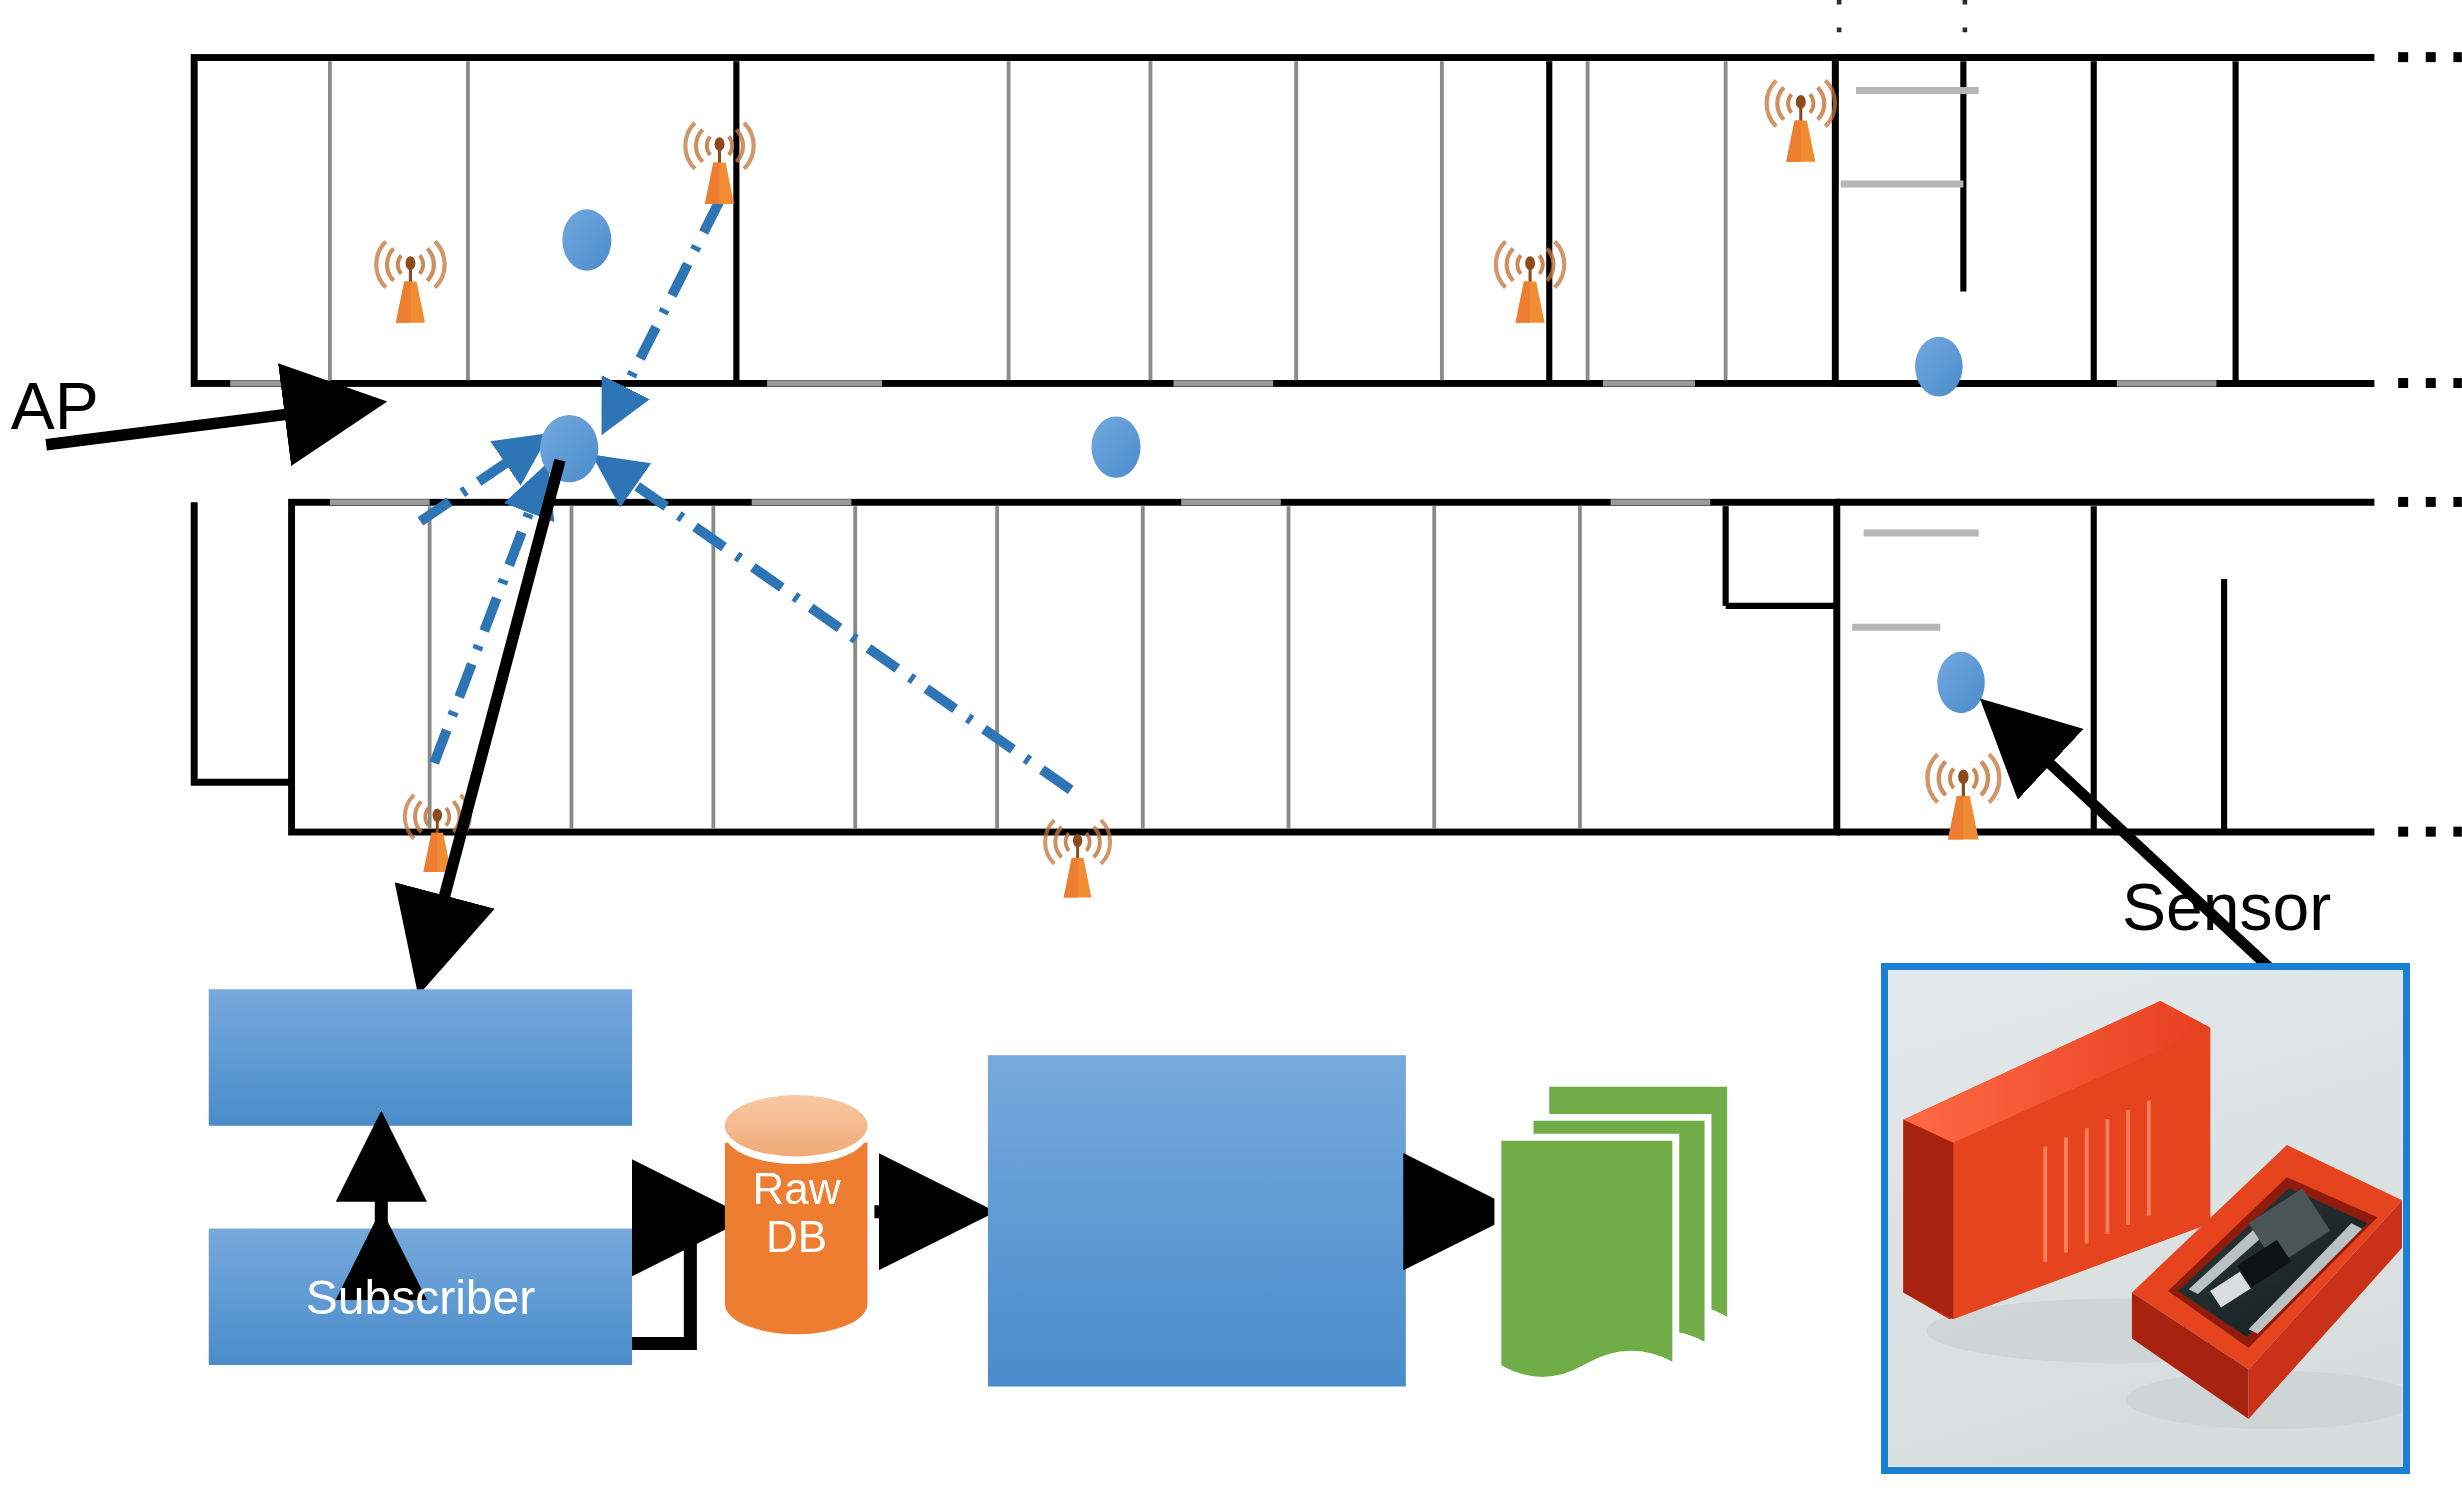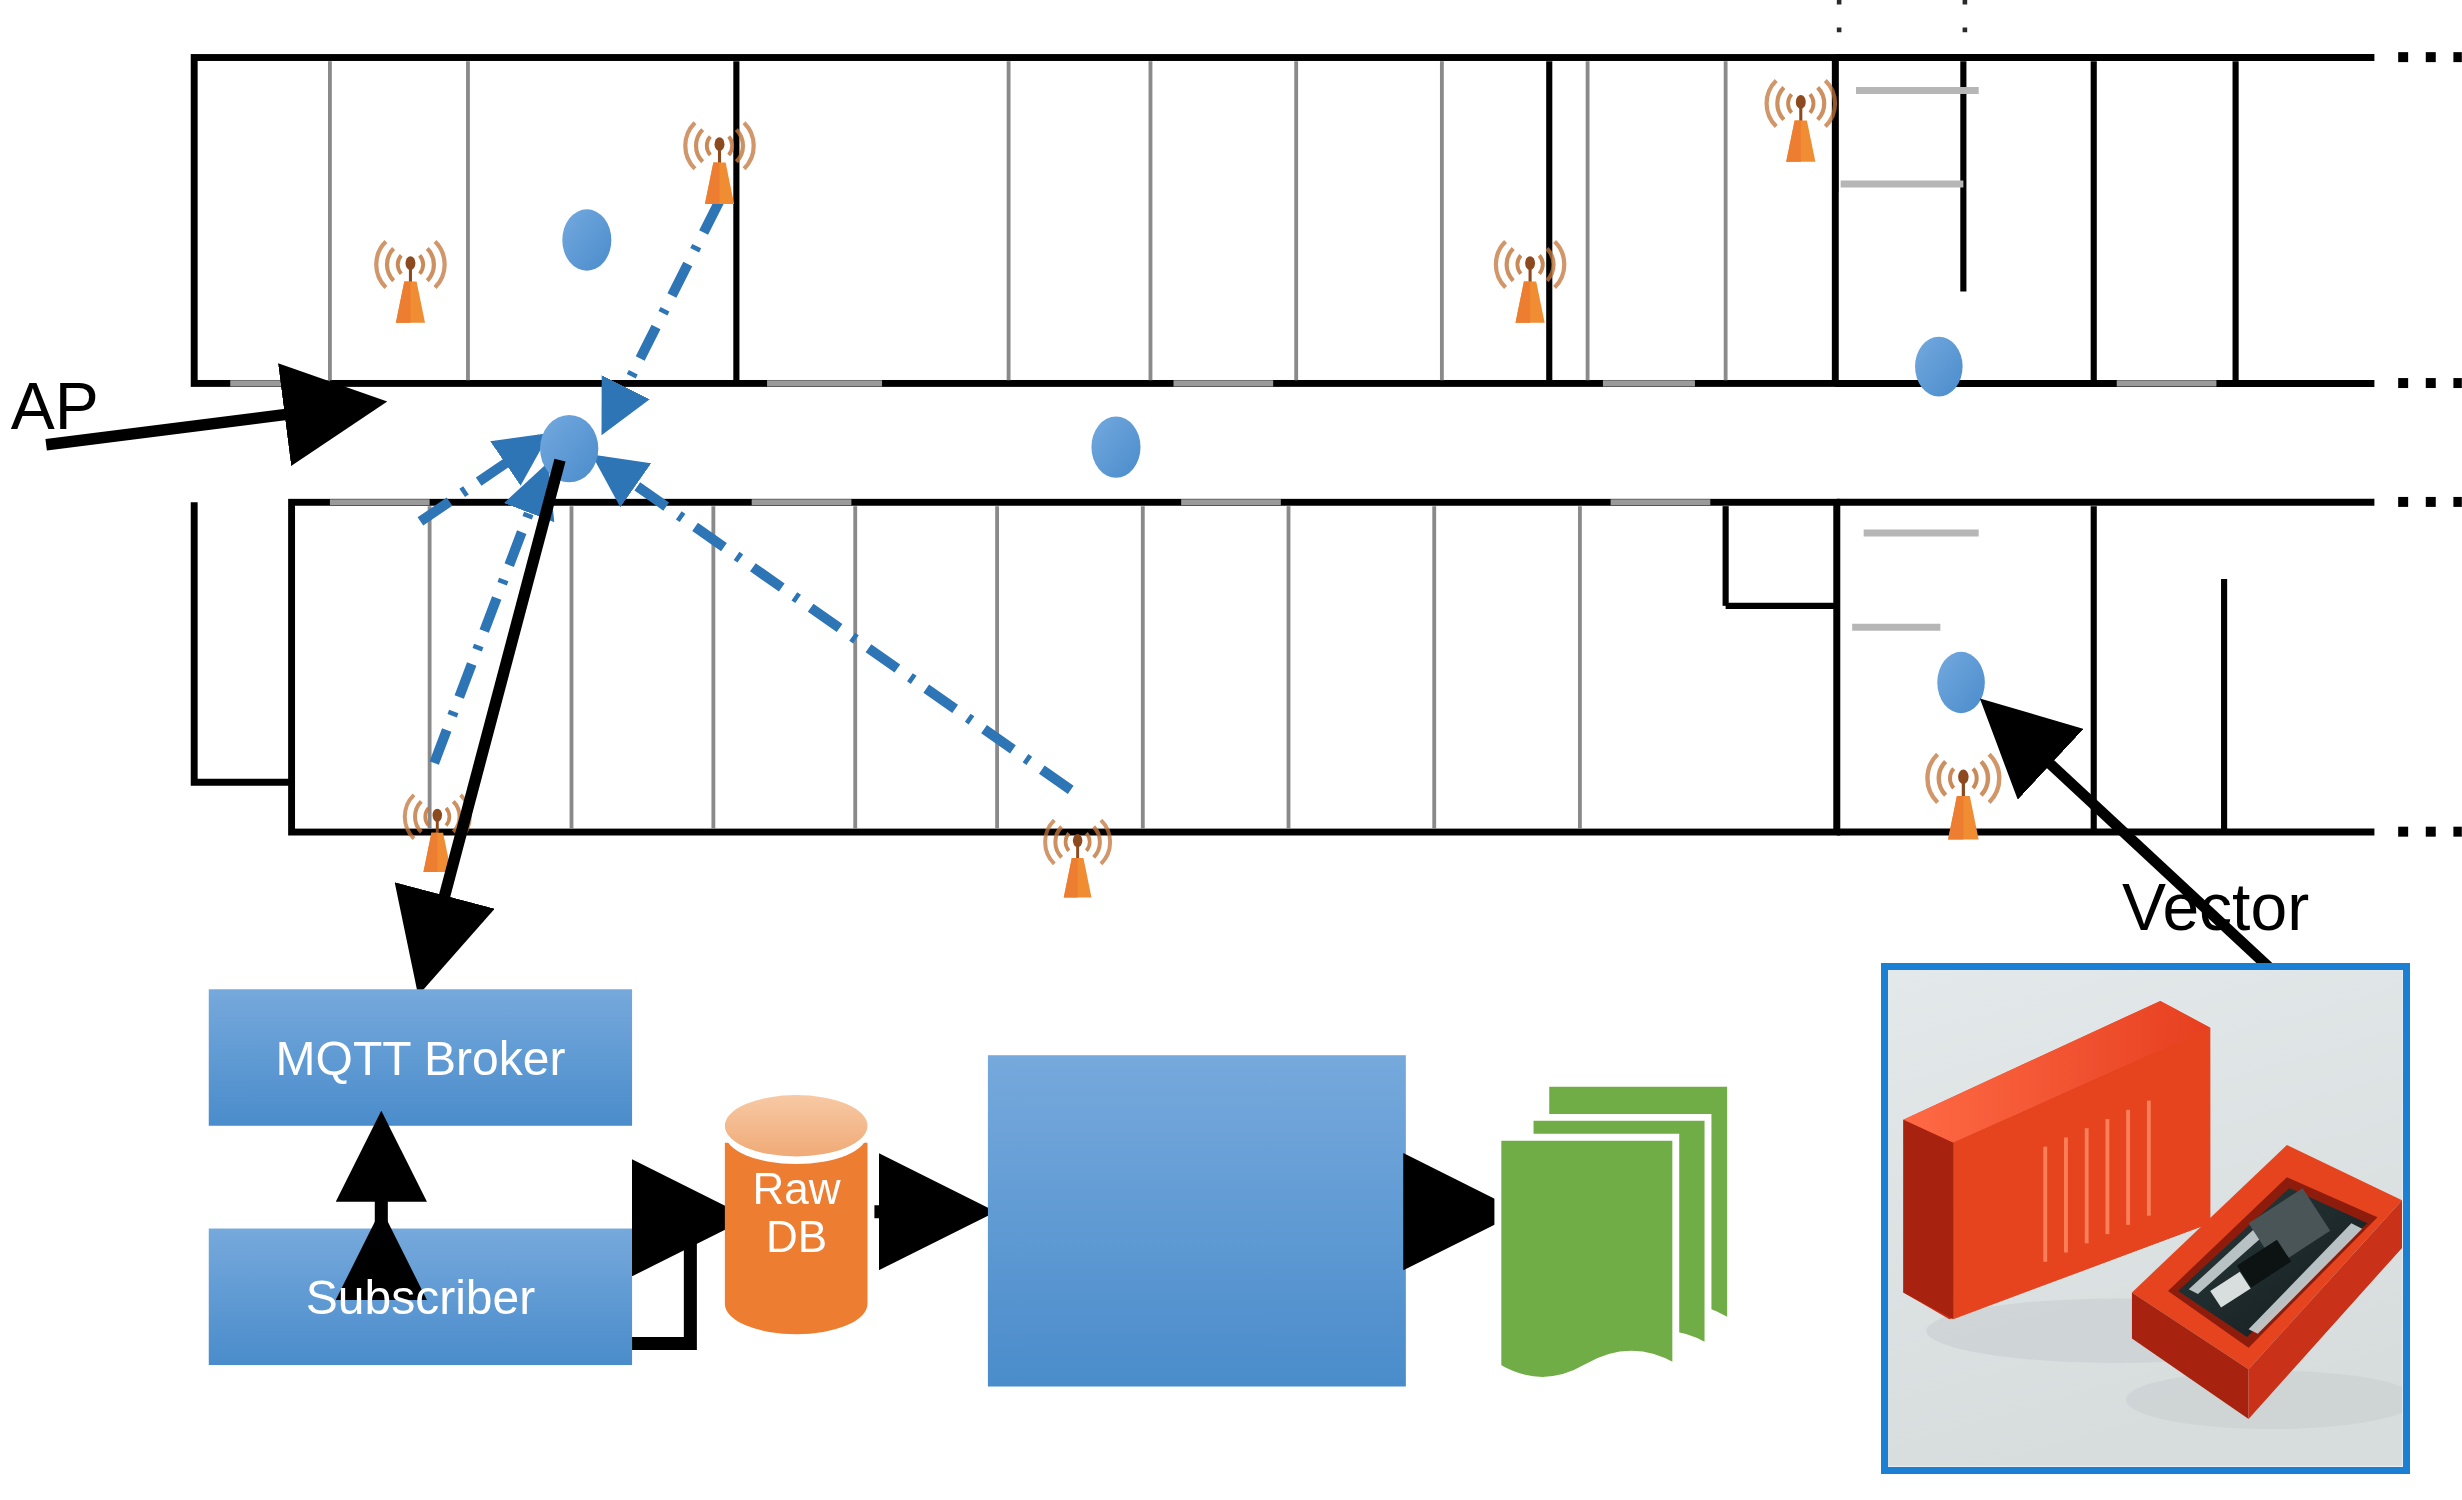--- a/index.html
+++ b/index.html
@@ -213,23 +213,22 @@
 
     <g>
       <path d="M2020,1417 h232 v300 q-58,-34 -116,0 q-58,34 -116,0 z" fill="#70AD47"></path>
       <path d="M1995,1457 h232 v300 q-58,-34 -116,0 q-58,34 -116,0 z" fill="#70AD47" stroke="#fff" stroke-width="9"></path>
       <path d="M1953,1483 h232 v300 q-58,-34 -116,0 q-58,34 -116,0 z" fill="#70AD47" stroke="#fff" stroke-width="9"></path>
     </g>
   </g>
 </svg>
 
 <div class="lbl" id="ap-label">AP</div>
-<div class="lbl" id="sensor-label">Vector</div>
-
-<div class="boxtext" style="left:209px;top:990px;width:423px;height:137px;font-size:48px;">MQTT Broker</div>
+<div class="lbl" id="sensor-label">Sensor</div>
+
 <div class="boxtext" style="left:209px;top:1229px;width:423px;height:137px;font-size:48px;">Subscriber</div>
 <div class="boxtext" style="left:725px;top:1157px;width:143px;height:111px;font-size:44px;">Raw DB</div>
 
 <div id="photo-frame">
   <svg width="514" height="496" viewBox="0 0 670 646">
     <defs>
       <linearGradient id="bg" x1="0" y1="0" x2="0.3" y2="1">
         <stop offset="0" stop-color="#e3e8ea"></stop>
             <stop offset="1" stop-color="#d7dcdd"></stop>
       </linearGradient>

